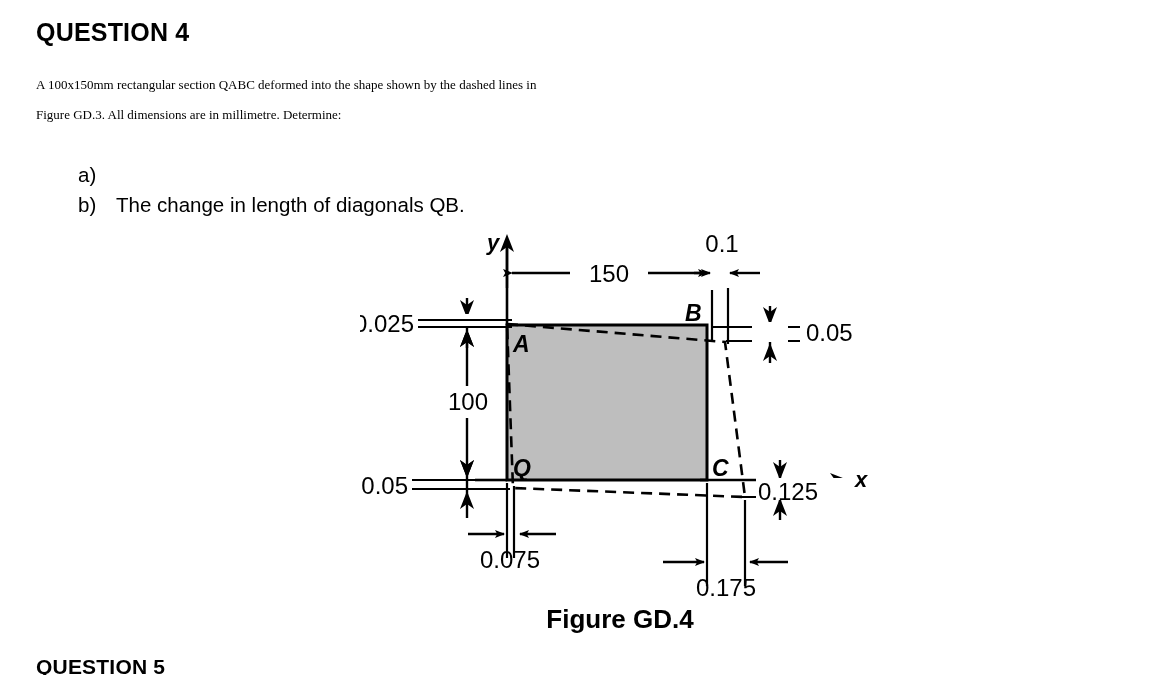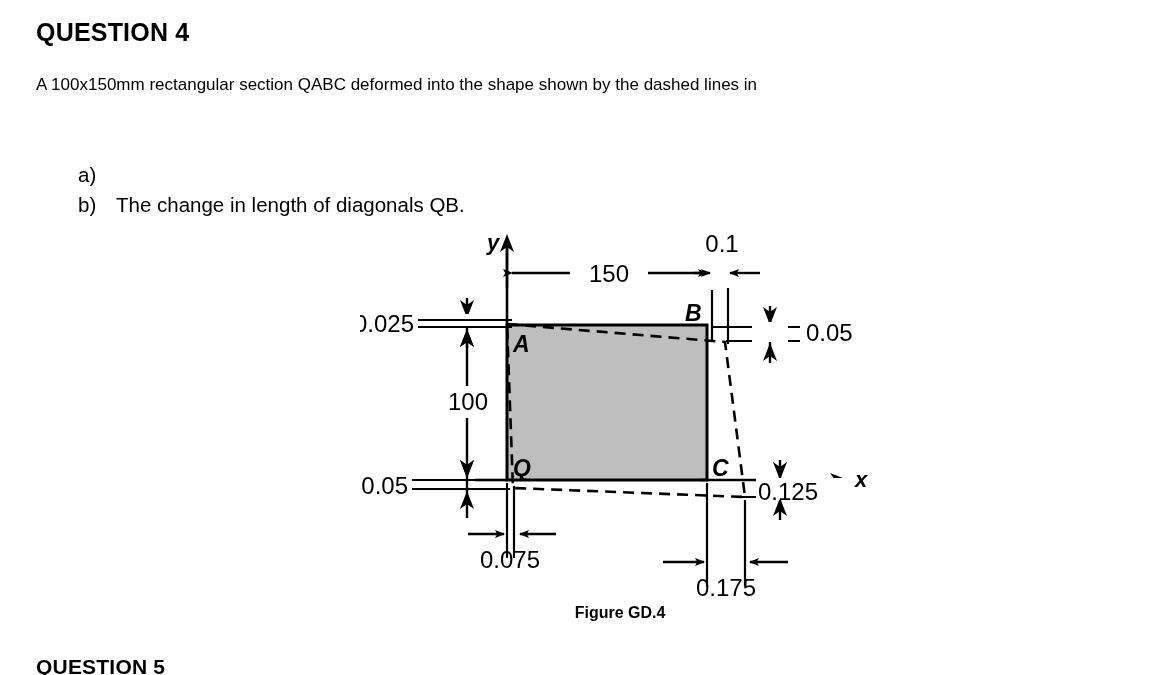--- a/index.html
+++ b/index.html
@@ -28,24 +28,25 @@
     top: 18px;
     font-size: 25px;
     font-weight: bold;
     letter-spacing: 0.2px;
   }
   .q-body {
     position: absolute;
     left: 36px;
     top: 70px;
     width: 1098px;
-    font-size: 17px;
+    font-size: 13px;
     line-height: 30px;
     text-align: justify;
     text-justify: inter-word;
+    font-family: Liberation Serif, serif;
   }
   .q-body .lastline {
     text-align: left;
   }
   .q-list {
     position: absolute;
     left: 78px;
     top: 160px;
     font-size: 20.5px;
     line-height: 30px;
@@ -67,21 +68,21 @@
     top: 228px;
     width: 520px;
     height: 390px;
   }
   .fig-caption {
     position: absolute;
     left: 360px;
     top: 604px;
     width: 520px;
     text-align: center;
-    font-size: 16px;
+    font-size: 26px;
     font-weight: bold;
   }
   .q5-heading {
     position: absolute;
     left: 36px;
     top: 655px;
     font-size: 21px;
     font-weight: bold;
     letter-spacing: 0.2px;
   }
@@ -91,20 +92,21 @@
 </style>
 </head>
 <body>
 
 <div id="page">
 
   <div class="q-heading">QUESTION 4</div>
 
   <div class="q-body">
     <div>A 100x150mm rectangular section QABC deformed into the shape shown by the dashed lines in</div>
+    <div class="lastline">Figure GD.3. All dimensions are in millimetre. Determine:</div>
   </div>
 
   <div class="q-list">
     <div class="row">
       <span class="marker">a)</span>
     </div>
     <div class="row">
       <span class="marker">b)</span>
       <span class="txt">The change in length of diagonals QB.</span>
     </div>

